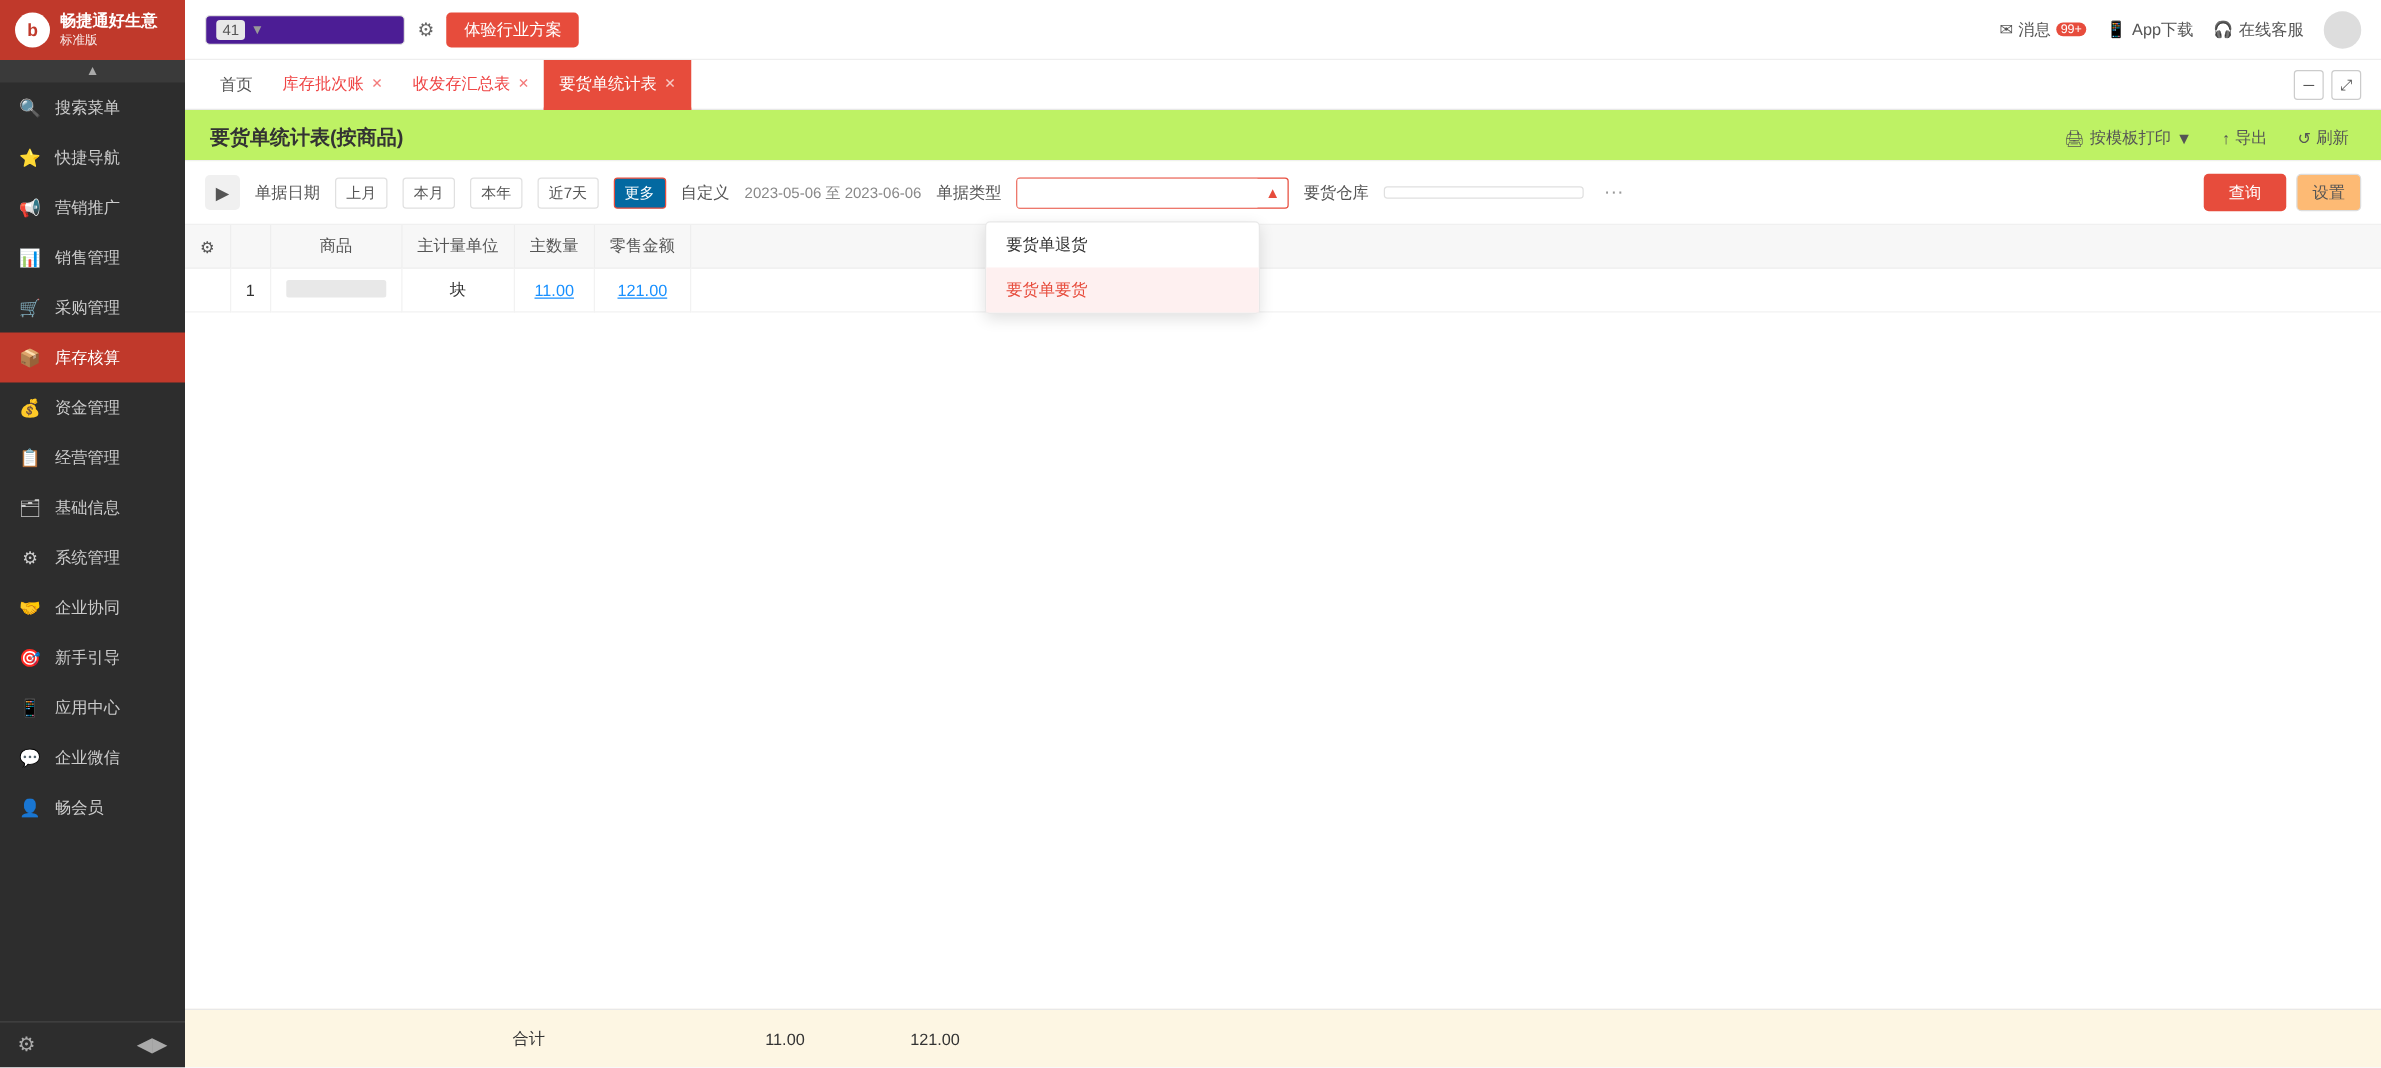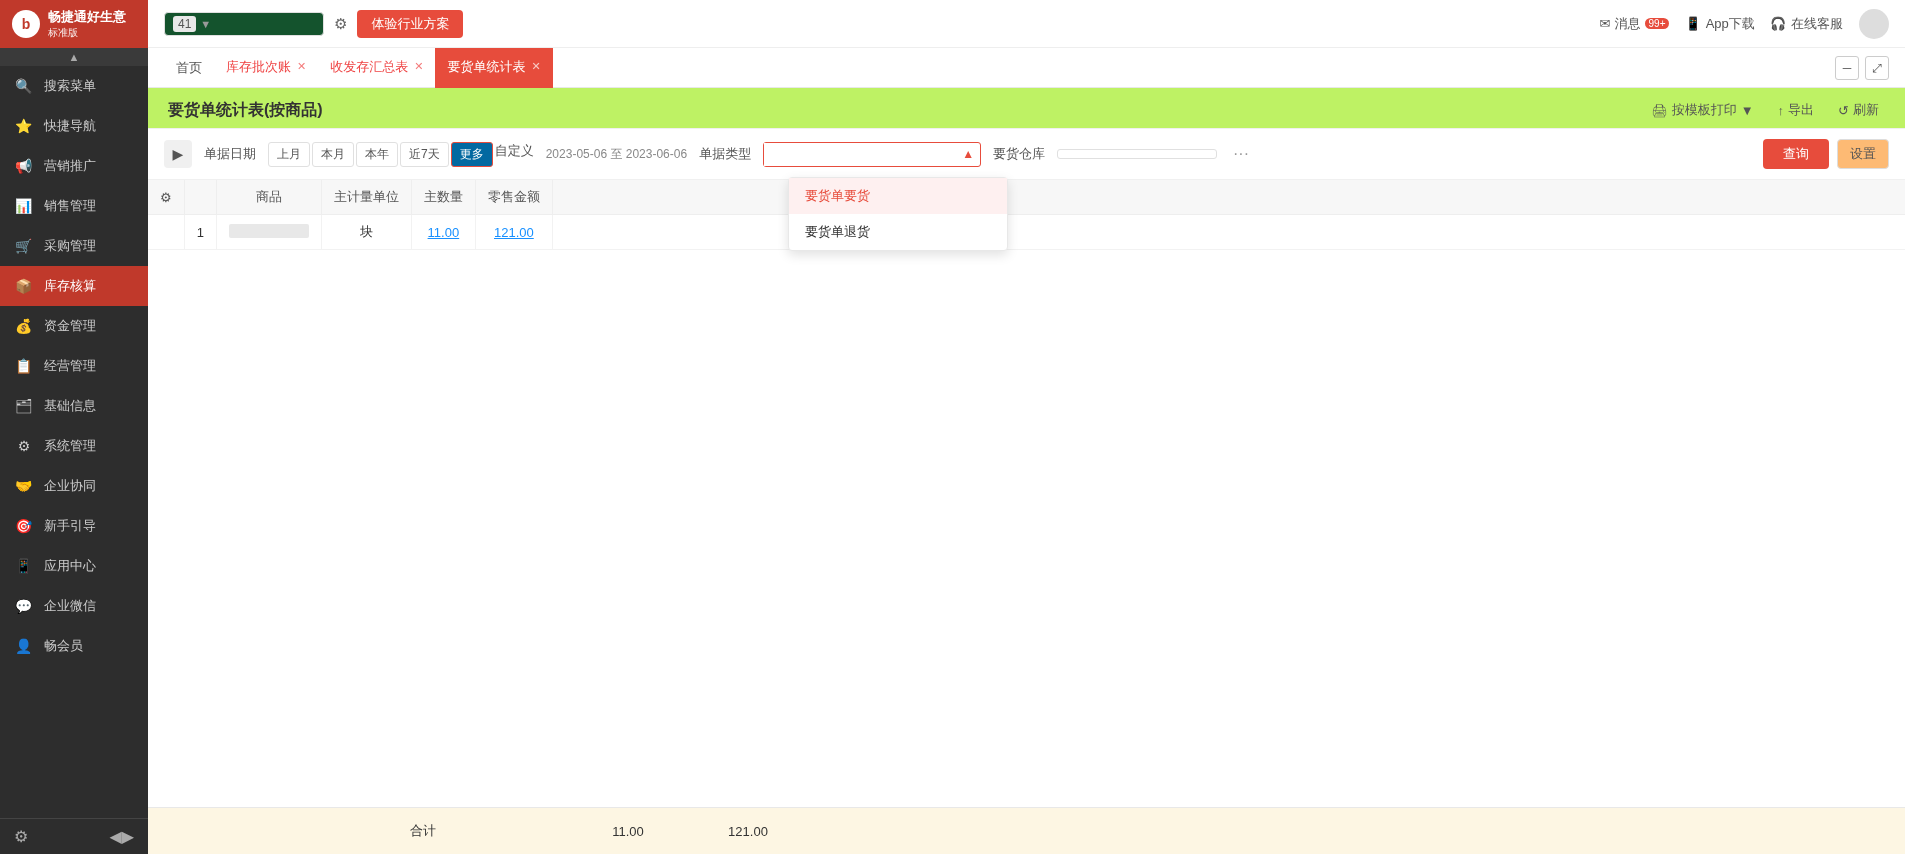--- a/index.html
+++ b/index.html
@@ -108,21 +108,21 @@
       justify-content: space-between;
     }
     .topbar-left {
       display: flex;
       align-items: center;
       gap: 10px;
     }
     .topbar-search {
       display: flex;
       align-items: center;
-      background: #14532d;
+      background: #4c1d95;
       border: 1px solid #e0e0e0;
       border-radius: 4px;
       padding: 3px 8px;
       min-width: 160px;
       font-size: 12px;
       color: #666;
       cursor: pointer;
     }
     .topbar-num-badge {
       background: #e8e8e8;
@@ -293,21 +293,22 @@
       font-size: 14px;
       flex-shrink: 0;
     }
     .filter-date-label {
       font-size: 13px;
       color: #555;
       white-space: nowrap;
     }
     .filter-date-btns {
       display: flex;
-      gap: 2px;
+      align-items: center;
+      gap: 12px;
     }
     .filter-date-btn {
       padding: 3px 8px;
       background: white;
       border: 1px solid #e0e0e0;
       border-radius: 3px;
       font-size: 12px;
       color: #555;
       cursor: pointer;
     }
@@ -637,22 +638,22 @@
       <div class="filter-warehouse-input">
         <span></span>
       </div>
       <span class="filter-more-btn">···</span>
       <div class="filter-actions">
         <button class="btn-query">查询</button>
         <button class="btn-settings">设置</button>
       </div>
 
       <div class="dropdown-popup">
+        <div class="dropdown-item">要货单退货</div>
         <div class="dropdown-item selected">要货单要货</div>
-        <div class="dropdown-item">要货单退货</div>
       </div>
     </div>
 
     <div class="table-container">
       <table>
         <thead>
           <tr>
             <th class="th-gear">⚙</th>
             <th style="width:50px;"></th>
             <th>商品</th>

